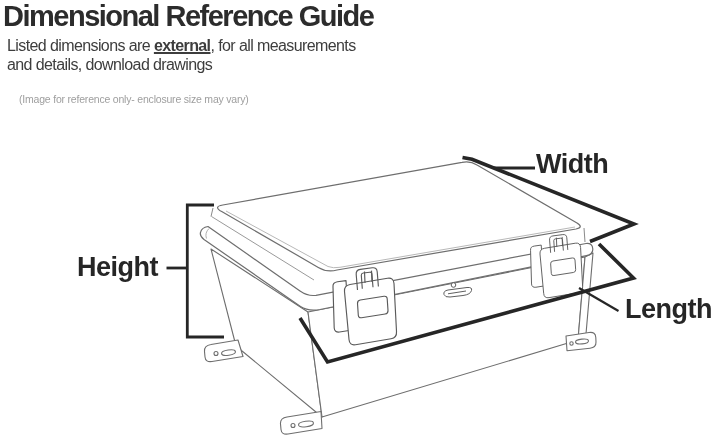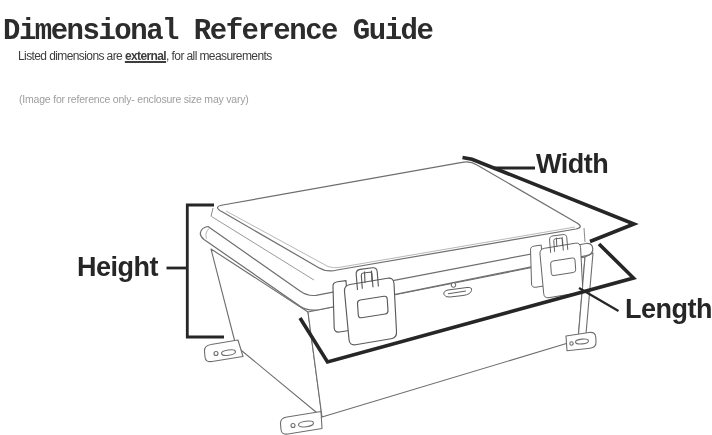--- a/index.html
+++ b/index.html
@@ -1,46 +1,46 @@
 <!DOCTYPE html>
 <html><head>
 <meta charset="utf-8">
 <style>
   html,body{margin:0;padding:0;}
   body{
     width:712px;height:435px;position:relative;background:#ffffff;
     font-family:"Liberation Sans", sans-serif;overflow:hidden;
   }
-  .hdr{position:absolute;left:3px;top:16px;font-family:Liberation Mono, monospace;}
+  .hdr{position:absolute;left:3px;top:0;}
   h1{
     margin:0;font-size:29px;font-weight:700;letter-spacing:-1.5px;
     color:#2c2c2c;line-height:28px;padding-top:2px;
   }
   .sub{
-    margin:15px;position:absolute;left:3px;top:32px;width:420px;
-    font-size:12px;letter-spacing:-0.6px;line-height:19px;color:#3d3d3d;
+    margin:4px;position:absolute;left:3px;top:32px;width:420px;
+    font-size:16px;letter-spacing:-0.6px;line-height:19px;color:#3d3d3d;
   }
   .sub u{text-decoration-thickness:2px;}
   .note{
     margin:16px;position:absolute;left:3px;top:77px;
     font-size:10.5px;letter-spacing:-0.2px;color:#9e9e9e;
   }
   svg.diagram{position:absolute;left:0;top:0;}
   svg text{
     font-family:"Liberation Sans", sans-serif;font-weight:700;
     font-size:27px;letter-spacing:-0.5px;fill:#262626;
   }
 </style>
 </head>
 <body>
 
 <div class="hdr">
   <h1>Dimensional Reference Guide</h1>
 </div>
-<p class="sub"><span>Listed dimensions are </span><strong><u>external</u></strong><span>, for all measurements</span><br></p>
+<p class="sub"><span>Listed dimensions are </span><strong><u>external</u></strong><span>, for all measurements</span><br><span>and details, download drawings</span></p>
 <p class="note">(Image for reference only- enclosure size may vary)</p>
 
 <svg class="diagram" width="712" height="435" viewBox="0 0 712 435">
 
   <g fill="#ffffff" stroke="#6e6e6e" stroke-width="1.1" stroke-linejoin="round">
     <path d="M211,249 L308,312 L322,417 L236,346 Z"></path>
     <path d="M308,312 L585,257 L578,340 L322,417 Z"></path>
     <path d="M585,257 L593,253 L586,334 L578,340 Z"></path>
   </g>
 

